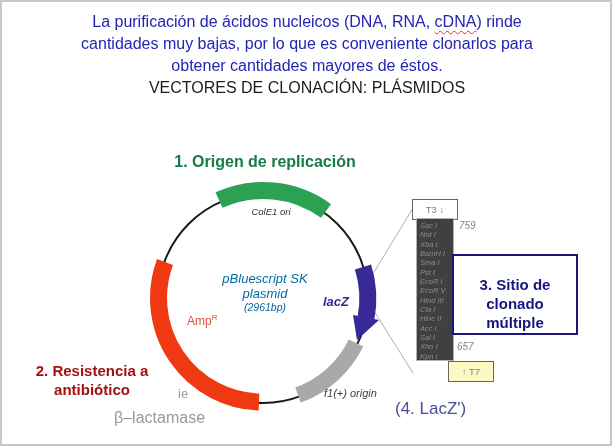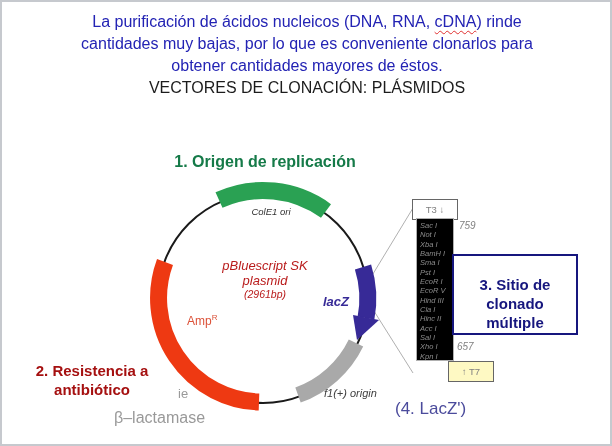--- a/index.html
+++ b/index.html
@@ -19,40 +19,40 @@
            font-size:16px;color:#157a48;z-index:3;}
   .h-red{left:14px;top:359px;width:152px;text-align:center;font-weight:bold;
          font-size:15px;line-height:19px;color:#a51010;z-index:4;}
   .mcs-note{left:450px;top:252px;width:122px;height:58px;background:#fff;
             border:2px solid #16167e;text-align:center;font-weight:bold;
             font-size:15px;line-height:19px;color:#16167e;padding-top:19px;z-index:4;}
   .lacz-note{left:393px;top:397px;font-size:17px;color:#4b4b9c;z-index:3;}
   
   .cole1{left:240px;top:204px;width:58px;text-align:center;font-style:italic;
          font-size:9.5px;color:#333;z-index:3;}
-  .center-label{left:203px;top:256px;width:120px;text-align:center;
-                font-style:italic;color:#b91c1c;z-index:3;}
+  .center-label{left:203px;top:269px;width:120px;text-align:center;
+                font-style:italic;color:#0369a1;z-index:3;}
   .center-label .l1{font-size:13px;line-height:15px;}
   .center-label .l3{font-size:10.5px;line-height:13px;}
   .amp{left:185px;top:311px;font-size:12px;color:#dc5239;z-index:3;}
   .amp sup{font-size:8px;}
   .lacz{left:321px;top:292px;font-style:italic;font-weight:bold;
         font-size:13px;color:#372a97;z-index:3;}
   .f1{left:322px;top:385px;font-style:italic;font-size:11px;color:#3f3f3f;z-index:3;}
   .beta{left:112px;top:407px;font-size:16px;color:#999;z-index:3;}
   .fragment{left:176px;top:384px;font-size:13px;color:#9a9a9a;z-index:3;}
   
   .t3box{left:410px;top:197px;width:44px;height:19px;border:1px solid #666;
          background:#fff;text-align:center;font-size:9.5px;line-height:19px;
          color:#808080;z-index:3;}
   .t7box{left:410px;top:359px;width:44px;height:19px;border:1px solid #666;
          background:#fef9c3;text-align:center;font-size:9.5px;line-height:19px;
          color:#808080;z-index:3;margin-left:36px;}
   .sitebox{left:414px;top:216px;width:38px;height:143px;border:1px solid #b0b0b0;
-           background:#000000;box-sizing:border-box;padding:2px 0 0 3px;
+           background:#404040;box-sizing:border-box;padding:2px 0 0 3px;
            overflow:hidden;z-index:3;}
   .sitebox .site{font-style:italic;font-size:7.5px;line-height:9.35px;
                  color:#8c8c8c;white-space:nowrap;}
   .posnum{font-style:italic;font-size:10px;color:#808080;z-index:3;}
   .pos-top{left:457px;top:218px;}
   .pos-bottom{left:455px;top:339px;}
   svg.plasmid{left:0;top:0;z-index:1;}
 </style>
 </head>
 <body>

